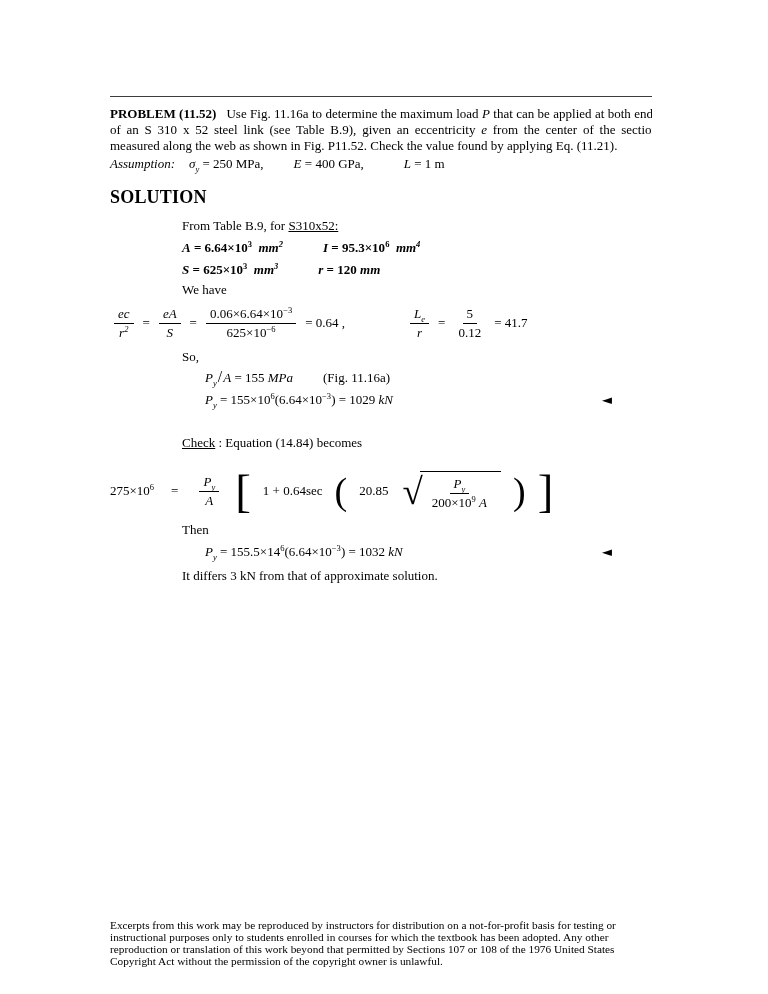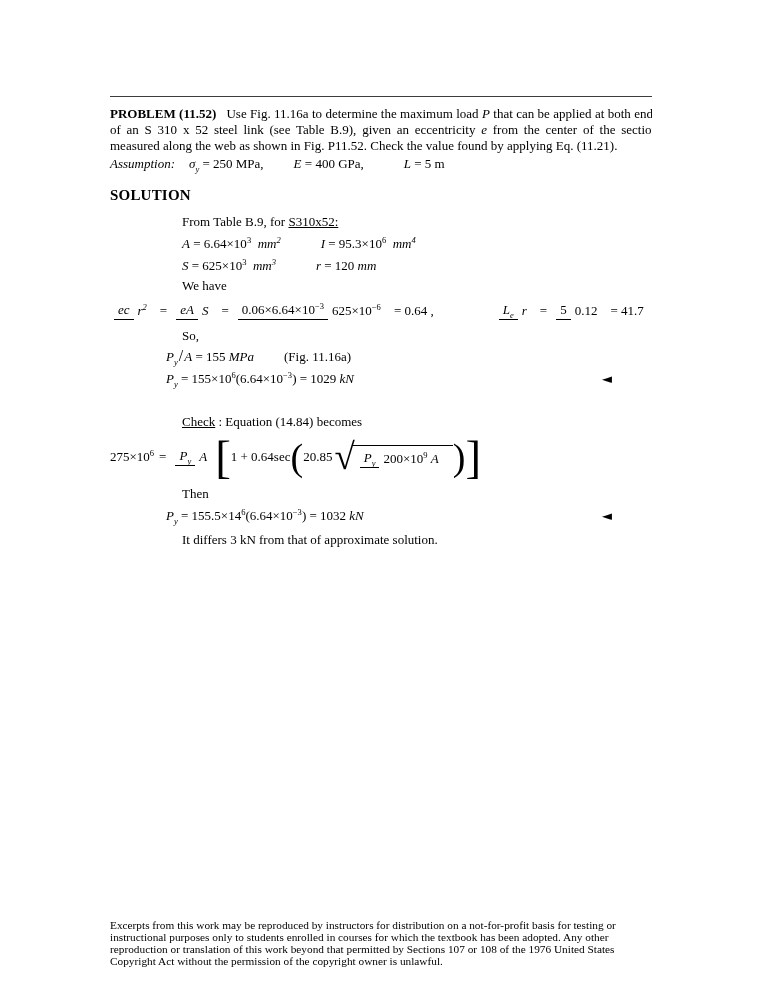--- a/index.html
+++ b/index.html
@@ -21,63 +21,63 @@
   .u { text-decoration:underline; }
   i, .it { font-style:italic; }
   sup { font-size:8.5px; line-height:0; vertical-align:super; }
   sub { font-size:8.5px; line-height:0; vertical-align:sub; }
   .t { white-space:pre; }
   .assumption { margin-top:3px; }
   .gapA { display:inline-block; width:14px; }
   .gapB { display:inline-block; width:30px; }
   .gapC { display:inline-block; width:40px; }
   .gapD { display:inline-block; width:56px; }
-  h2.sol { font-size:15px; font-weight:bold; margin-top:15px; margin-bottom:9px; letter-spacing:0.2px; }
+  h2.sol { font-size:18px; font-weight:bold; margin-top:15px; margin-bottom:9px; letter-spacing:0.2px; }
   .ind1 { margin-left:72px; }
-  .ind2 { margin-left:56px; }
+  .ind2 { margin-left:95px; }
   .line { line-height:17px; }
-  .propline { line-height:22px; }
+  .propline { line-height:22px;font-weight:bold; }
   
   .mrow { display:flex; align-items:center; }
-  .frac { display:inline-flex; flex-direction:row; align-items:center; margin:0 4px; }
+  .frac { display:inline-flex; flex-direction:column; align-items:center; margin:0 4px; }
   .frac .num { border-bottom:1px solid #000; padding:1px 4px 1px 4px; text-align:center; white-space:pre; }
   .frac .den { padding:1px 4px 0 4px; text-align:center; white-space:pre; }
   .rel { margin:0 5px; white-space:pre; }
   .fence { line-height:0; font-weight:400; }
   .fence.paren { font-size:38px; }
   .fence.bracket { font-size:47px; }
   .sqrt { display:inline-flex; align-items:center; margin-left:2px; }
   .sqrt .sign { font-size:37px; line-height:1; margin-right:-3px; }
   .sqrt .radicand { border-top:1.2px solid #000; padding:3px 6px 0 4px; }
   .bslash { font-size:16px; margin:0 1px; }
   .ansline { position:relative; }
   .arrow { position:absolute; right:46px; top:1px; font-family:"DejaVu Sans",sans-serif; font-size:13px; color:#000; }
   .eq1row { margin:7px 0 7px 0; }
-  .eq4row { margin:8px 0 10px 0; }
+  .eq4row { margin:20px 0 10px 0;gap:12px; }
   .mb2 { margin-bottom:3px; }
   .mb4 { margin-bottom:5px; }
   .mb6 { margin-bottom:7px; }
   .mbBig { margin-bottom:26px; }
   .footer {
     position:absolute; left:110px; top:919px; width:534px;
     font-size:11.3px; line-height:12px;
   }
 </style>
 </head>
 <body>
 
 <div class="page">
   <div class="content">
 
     <div class="top-rule"></div>
 
     <p class="para just"><span class="b">PROBLEM (11.52)</span><span class="t">   Use Fig. 11.16a to determine the maximum load </span><i>P</i><span>   that can be applied at both ends of an S 310 x 52 steel link (see Table B.9), given an eccentricity </span><i>e</i><span> from the center of the section measured along the web as shown in Fig. P11.52. Check the value found by applying Eq. (11.21).</span></p>
 
     <p class="para assumption">
-      <i>Assumption:</i><span class="gapA"></span><span><i>σ</i><sub><i>y</i></sub><span class="t"> = 250 MPa,</span></span><span class="gapB"></span><span><i>E</i><span class="t"> = 400 GPa,</span></span><span class="gapC"></span><span><i>L</i><span class="t"> = 5 m</span></span>
+      <i>Assumption:</i><span class="gapA"></span><span><i>σ</i><sub><i>y</i></sub><span class="t"> = 250 MPa,</span></span><span class="gapB"></span><span><i>E</i><span class="t"> = 400 GPa,</span></span><span class="gapC"></span><span><i>L</i><span class="t"> = 1 m</span></span>
     </p>
 
     <h2 class="sol">SOLUTION</h2>
 
     <p class="ind1 line mb2"><span>From Table B.9, for </span><span class="u">S310x52:</span></p>
 
     <p class="ind1 propline"><span><i>A</i><span class="t"> = 6.64×10</span><sup>3</sup><span class="t">  </span><i>mm</i><sup class="it">2</sup></span><span class="gapC"></span><span><i>I</i><span class="t"> = 95.3×10</span><sup>6</sup><span class="t">  </span><i>mm</i><sup class="it">4</sup></span></p>
 
     <p class="ind1 propline"><span><i>S</i><span class="t"> = 625×10</span><sup>3</sup><span class="t">  </span><i>mm</i><sup class="it">3</sup></span><span class="gapC"></span><span><i>r</i><span class="t"> = 120 </span><i>mm</i></span></p>
 

